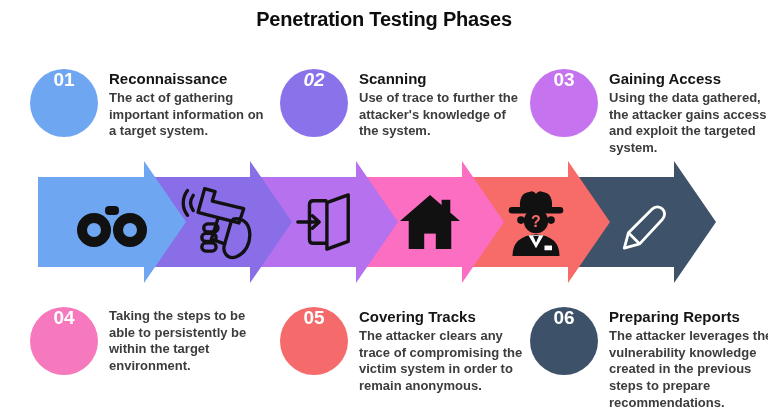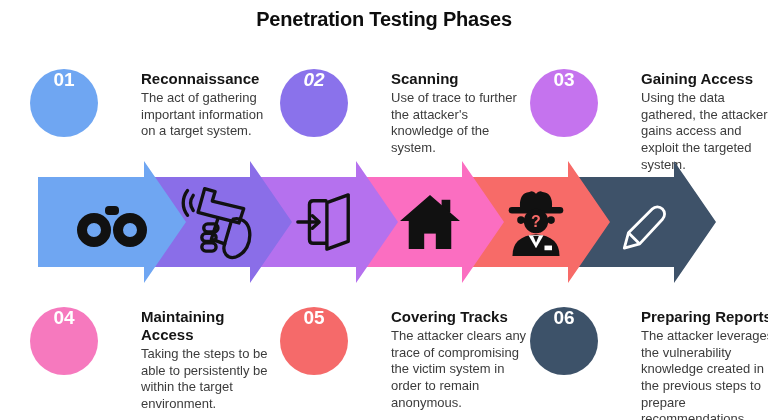--- a/index.html
+++ b/index.html
@@ -7,23 +7,23 @@
           font-family:"Liberation Sans",sans-serif;overflow:hidden;}
   .title{position:absolute;top:8px;left:0;width:100%;text-align:center;margin:0;
          font-size:20px;font-weight:700;color:#0d0d0d;letter-spacing:-0.2px;}
   .row{position:absolute;left:30px;display:grid;grid-template-columns:250px 250px 250px;}
   .row-top{top:69px;}
   .row-bottom{top:307px;}
   .item{display:flex;align-items:flex-start;gap:11px;}
   .circle{width:68px;height:68px;border-radius:50%;flex:0 0 68px;
           display:flex;align-items:flex-start;justify-content:center;
           color:#ffffff;font-size:19px;font-weight:700;}
-  .text{width:164px;padding-top:1px;margin-left:32px;}
+  .text{width:164px;padding-top:1px;}
   .h{font-size:15px;font-weight:700;color:#151515;line-height:1.2;margin:0 0 2px 0;}
-  .d{font-size:13px;color:#3c3c3c;line-height:1.28;}
+  .d{font-size:13px;color:#3c3c3c;line-height:1.28;font-weight:bold;}
   .band{position:absolute;top:161px;left:0;width:768px;height:122px;}
   .arrow{position:absolute;top:0;width:148px;height:122px;
          clip-path:polygon(0 16px,106px 16px,106px 0,148px 61px,106px 122px,106px 106px,0 106px);}
   .a0{left:38px;z-index:6}.a1{left:144px;z-index:5}.a2{left:250px;z-index:4}
   .a3{left:356px;z-index:3}.a4{left:462px;z-index:2}.a5{left:568px;z-index:1}
   .icon{position:absolute;left:74px;top:61px;transform:translate(-50%,-50%);line-height:0;}
 </style>
 </head>
 <body>
 
@@ -142,21 +142,20 @@
     </div>
 
   </div>
 
   <div class="row row-bottom">
     <div class="item">
       <div class="circle" style="background-color: rgb(246, 121, 190);">
         <span>04</span>
       </div>
       <div class="text">
-        <div class="h">Maintaining Access</div>
         <div class="d">Taking the steps to be able to persistently be within the target environment.</div>
       </div>
     </div>
     <div class="item">
       <div class="circle" style="background-color: rgb(245, 106, 106);">
         <span>05</span>
       </div>
       <div class="text">
         <div class="h">Covering Tracks</div>
         <div class="d">The attacker clears any trace of compromising the victim system in order to remain anonymous.</div>

